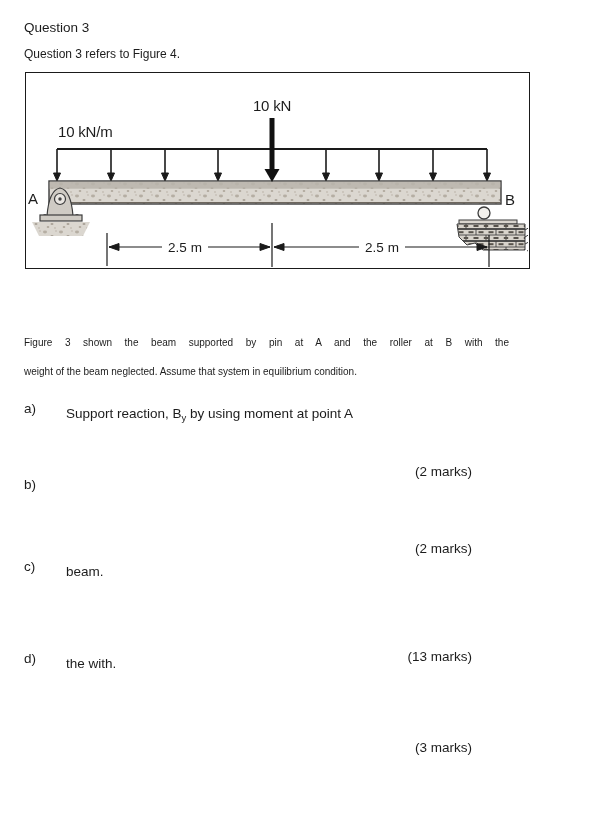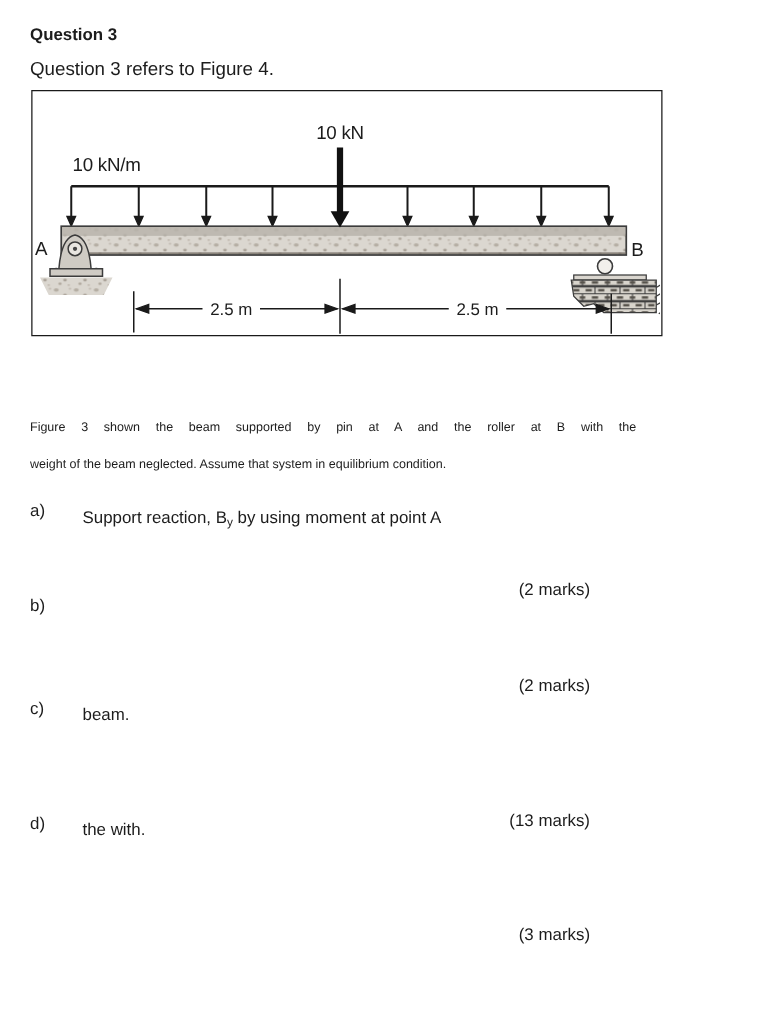--- a/index.html
+++ b/index.html
@@ -8,25 +8,25 @@
     width: 610px;
     height: 818px;
     background: #ffffff;
     font-family: "Liberation Sans", sans-serif;
     color: #1c1c1c;
     overflow: hidden;
   }
   .abs { position: absolute; }
   .heading {
     left: 24px; top: 20px;
-    font-size: 13.5px; font-weight: bold;
+    font-size: 13.5px; font-weight: normal;
   }
   .intro {
     left: 24px; top: 47px;
-    font-size: 15px;
+    font-size: 12px;
   }
   .figure-box {
     left: 25px; top: 72px;
     width: 505px; height: 197px;
     border: 1.6px solid #1a1a1a;
     box-sizing: border-box;
     background: #ffffff;
     text-align: right;
   }
   .figure-box svg { display: block; }

